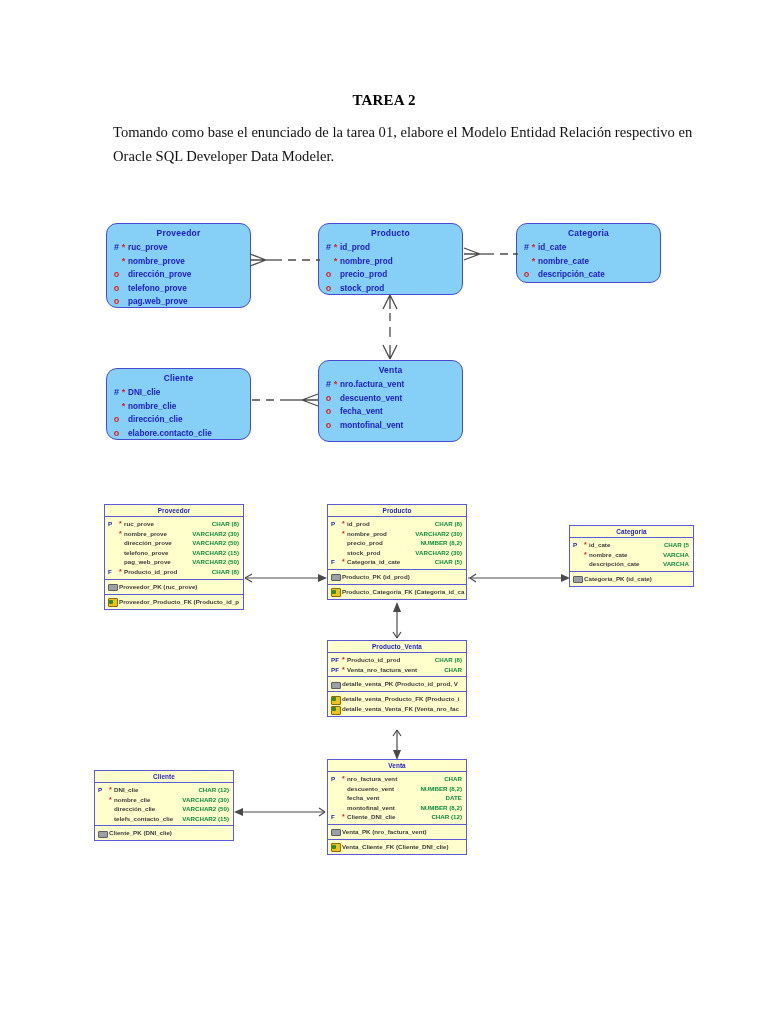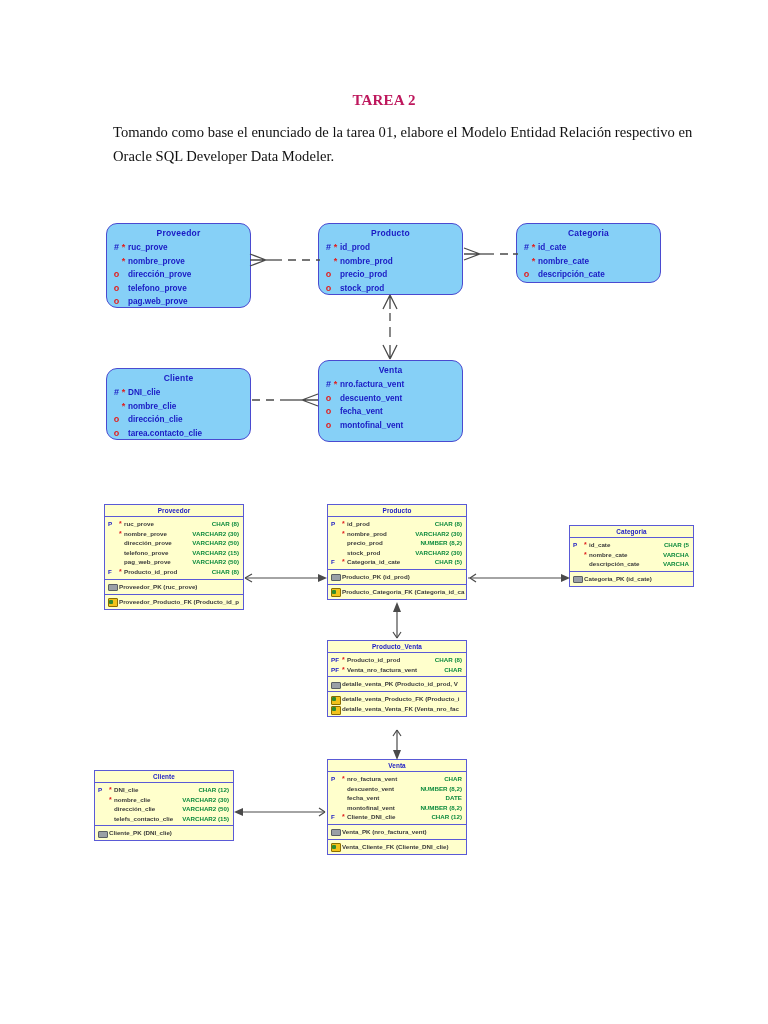--- a/index.html
+++ b/index.html
@@ -1,20 +1,20 @@
 <!DOCTYPE html>
 <html><head>
 <meta charset="utf-8">
 <style>
   html,body{margin:0;padding:0;background:#ffffff;}
   body{width:768px;height:1024px;position:relative;font-family:"Liberation Serif",serif;overflow:hidden;}
 
   
   #doc-title{position:absolute;left:0;top:92px;width:768px;text-align:center;
-    font-family:"Liberation Serif",serif;font-weight:bold;font-size:15px;color:#be185d;letter-spacing:.2px;}
+    font-family:"Liberation Serif",serif;font-weight:bold;font-size:15px;color:#000000;letter-spacing:.2px;}
   #doc-paragraph{position:absolute;left:88px;top:120px;width:604px;
     font-family:"Liberation Serif",serif;font-size:14.6px;line-height:24px;color:#111;text-align:left;margin-left:25px;}
 
   
   #er-logical{position:absolute;left:98px;top:210px;width:584px;height:250px;background:#ffffff;}
 
   .ent{position:absolute;background:#86d0f7;border:1.6px solid #4a4ad0;border-radius:11px;
        box-sizing:border-box;}
   .ent-title{text-align:center;font-family:"Liberation Sans",sans-serif;font-weight:bold;
        font-size:8.5px;color:#1a1ac4;padding-top:4px;letter-spacing:.2px;}
@@ -154,21 +154,21 @@
           <span class="attr-name">nombre_clie</span>
         </div>
       <div class="attr">
           <span class="mk mk-o">o</span>
           <span class="mk mk-blank"></span>
           <span class="attr-name">dirección_clie</span>
         </div>
       <div class="attr">
           <span class="mk mk-o">o</span>
           <span class="mk mk-blank"></span>
-          <span class="attr-name">tarea.contacto_clie</span>
+          <span class="attr-name">elabore.contacto_clie</span>
         </div>
     </div>
   </div>
 
   <div class="ent" style="left:220px;top:150px;width:145px;height:82px;">
     <div class="ent-title">Venta</div>
     <div class="ent-attrs">
       <div class="attr">
           <span class="mk mk-pk">#</span>
           <span class="mk mk-star">*</span>

